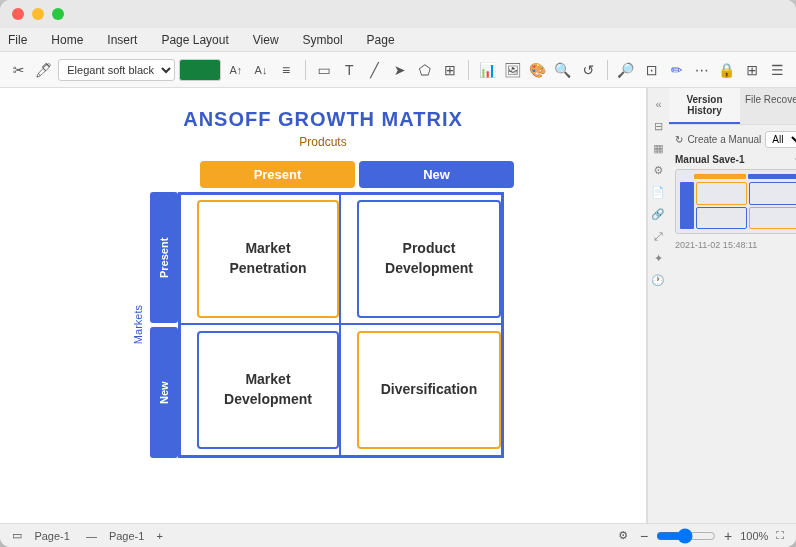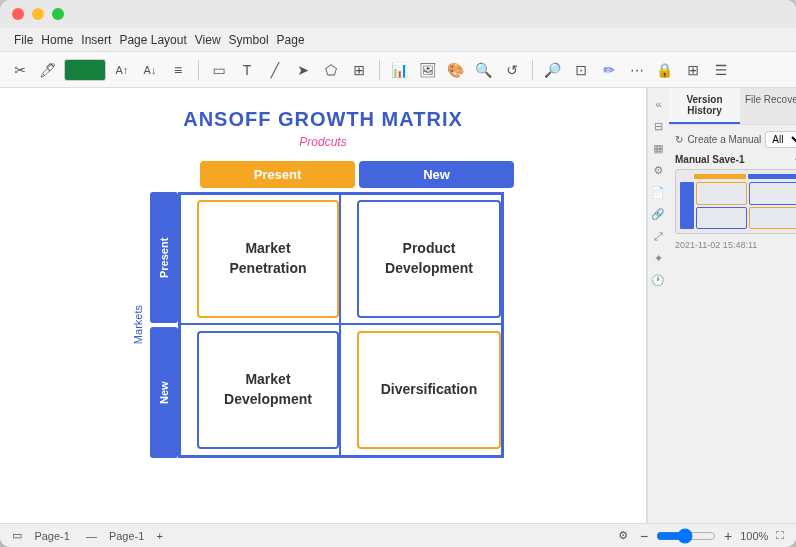--- a/index.html
+++ b/index.html
@@ -40,21 +40,22 @@
     .tl-red { background: #ff5f57; }
     .tl-yellow { background: #febc2e; }
     .tl-green { background: #28c840; }
 
     
     .menubar {
       height: 24px;
       background: #f0f0f0;
       display: flex;
       align-items: center;
-      padding: 0 10px;
+      padding: 0 4px;
+      gap: 16px;
       border-bottom: 1px solid #ddd;
       flex-shrink: 0;
     }
     .menubar-item {
       font-size: 12px;
       color: #333;
       cursor: pointer;
       padding: 2px 4px;
     }
 
@@ -118,24 +119,23 @@
     .diagram-title {
       font-size: 20px;
       font-weight: 700;
       color: #3a5bc7;
       letter-spacing: 1px;
       margin-bottom: 4px;
       text-align: center;
     }
     .diagram-subtitle {
       font-size: 12px;
-      color: #ec4899;
+      color: #a16207;
       margin-bottom: 12px;
       text-align: center;
-      font-style: italic;
     }
 
     
     .matrix-container {
       position: relative;
       display: flex;
       flex-direction: column;
     }
     .matrix-col-label {
       width: 160px;
@@ -392,20 +392,23 @@
     <span class="menubar-item">Insert</span>
     <span class="menubar-item">Page Layout</span>
     <span class="menubar-item">View</span>
     <span class="menubar-item">Symbol</span>
     <span class="menubar-item">Page</span>
   </div>
 
   <div class="toolbar">
     <div class="toolbar-icon">✂</div>
     <div class="toolbar-icon">🖊</div>
+    <select class="toolbar-select">
+      <option>Elegant soft black</option>
+    </select>
     <input type="text" class="toolbar-num" value="12" style="">
     <div class="toolbar-icon" style="font-size:11px">A↑</div>
     <div class="toolbar-icon" style="font-size:11px">A↓</div>
     <div class="toolbar-icon">≡</div>
     <div class="toolbar-separator"></div>
     <div class="toolbar-icon">▭</div>
     <div class="toolbar-icon">T</div>
     <div class="toolbar-icon">╱</div>
     <div class="toolbar-icon">➤</div>
     <div class="toolbar-icon">⬠</div>

